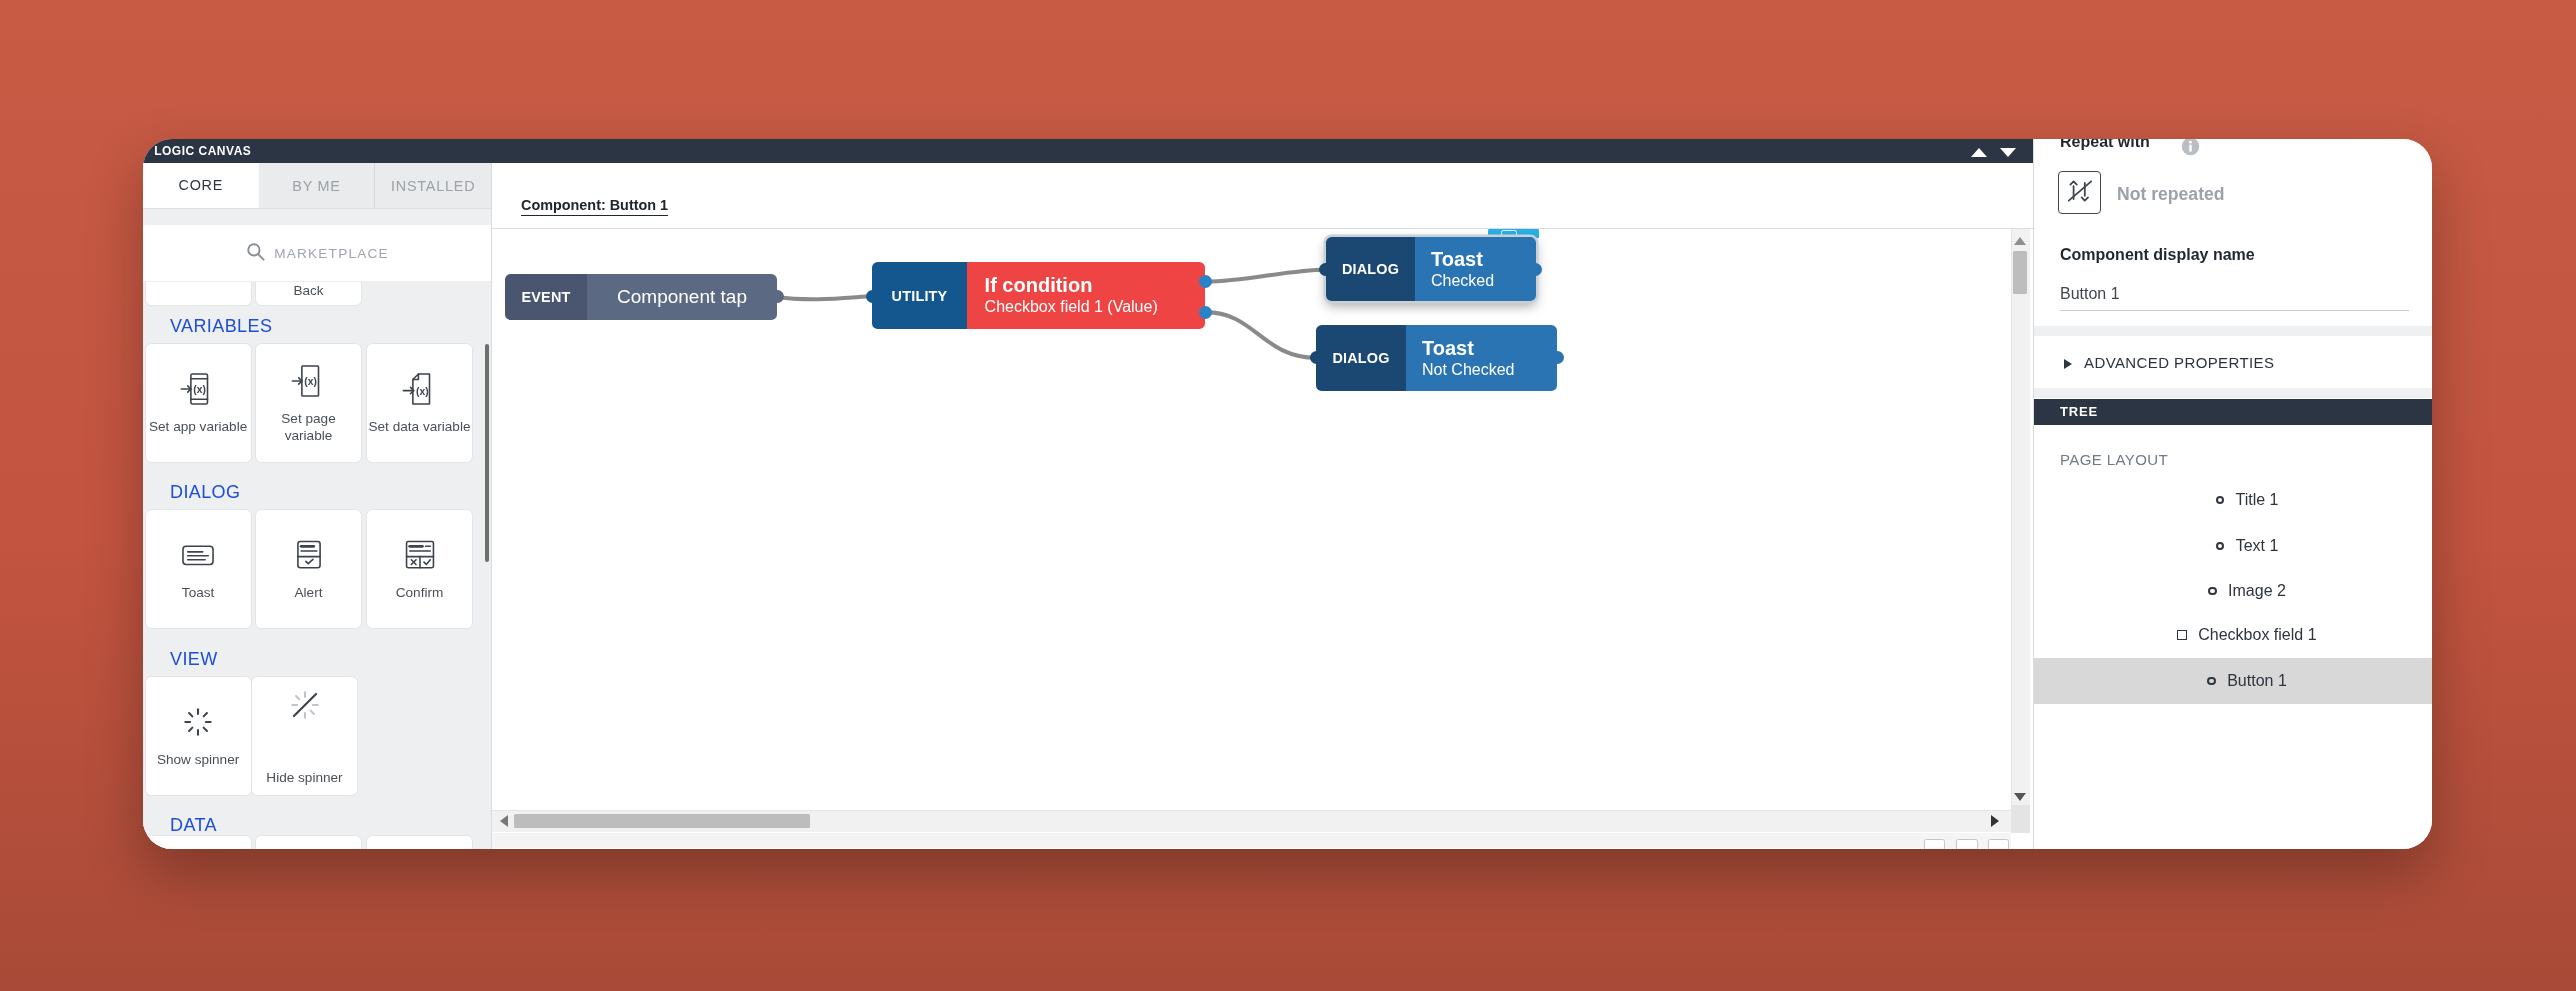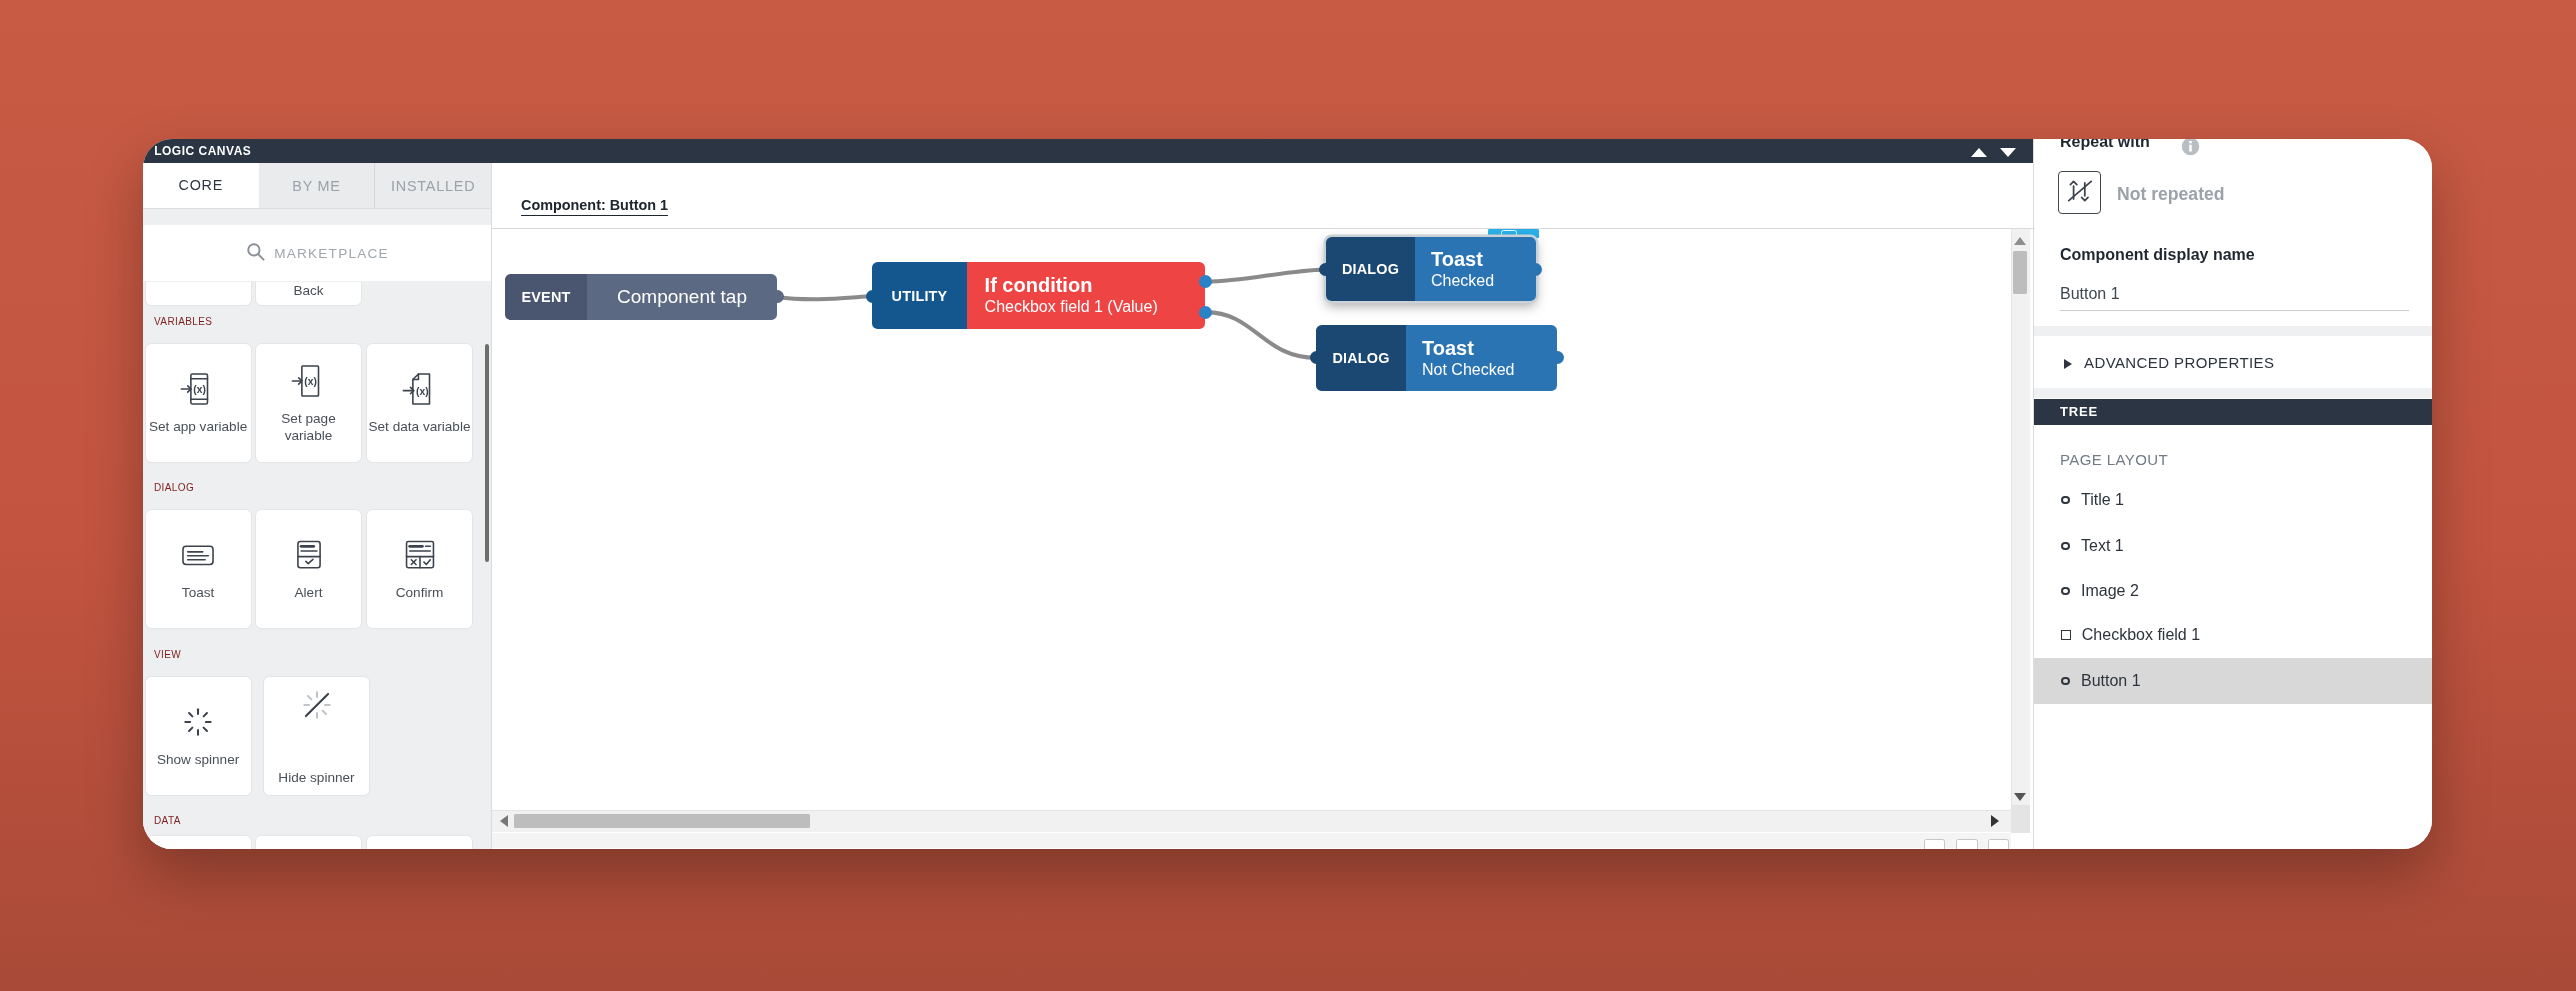--- a/index.html
+++ b/index.html
@@ -28,21 +28,21 @@
   
   .left-panel { left:0; top:24px; width:348px; height:686px; background:#edeff0; }
   .tabs { left:0; top:0; width:348px; height:46px; background:#e9ebec; display:flex; border-bottom:0.8px solid #dcdee0; }
   .tab { flex:1; display:flex; align-items:center; justify-content:center; font-size:14.4px; letter-spacing:0.8px; color:#9aa1a8; }
   .tab.active { background:#fff; color:#2e3640; border-bottom:0.8px solid #fff; }
   .tab + .tab { border-left:0.8px solid #d5d7d8; }
   .tab.active + .tab { border-left:none; }
   .search-row { left:0; top:62px; width:348px; height:56px; background:#fff; display:flex; align-items:center; justify-content:center; gap:8px; }
   .search-ph { font-size:13.6px; color:#a0a6ad; letter-spacing:1.2px; }
   .list { left:0; top:119px; width:348px; height:567px; background:#edeff0; overflow:hidden; }
-  .sec-label { left:11px; font-size:10px; color:#7f1d1d; letter-spacing:0.4px; }
+  .sec-label { left:27px; font-size:18px; color:#1d4ed8; letter-spacing:0.4px; }
   .card {
     width:107px; height:120px; background:#fff; border:0.8px solid #e2e4e5; border-radius:6.4px;
     display:flex; flex-direction:column; align-items:center; justify-content:center; gap:8px;
     position:absolute;
   }
   .card-label { font-size:13.6px; color:#4a5057; text-align:center; line-height:1.18; }
   .icon-svg { stroke:#3c434c; fill:none; stroke-width:2; stroke-linecap:round; stroke-linejoin:round; }
   .panel-scroll-thumb { left:342px; top:62px; width:4px; height:218px; background:#6e6e6e; border-radius:2.4px; }
 
   
@@ -83,21 +83,21 @@
                 display:flex; align-items:center; justify-content:center; }
   .rp-value-muted { font-size:17.6px; color:#9ba2a9;font-weight:bold; }
   .rp-input-value { left:26px; top:146px; font-size:16px; color:#3f464e; }
   .rp-underline { left:26px; top:171px; width:349px; height:0.8px; background:#caccce; }
   .rp-strip { left:0; width:399px; height:10.4px; background:#eef0f1; }
   .adv-chevron { border-top:5.6px solid transparent; border-bottom:5.6px solid transparent; border-left:8px solid #30363e; }
   .adv-label { font-size:15px; color:#2c333c; letter-spacing:0.4px; }
   .tree-bar { left:0; top:260px; width:399px; height:26.4px; background:#2b3543; }
   .tree-bar-label { left:26px; top:0; line-height:26.4px; color:#fff; font-size:13px; font-weight:bold; letter-spacing:0.8px; }
   .tree-group { left:26px; top:312px; font-size:15px; color:#717a85; letter-spacing:0.4px; }
-  .tree-row { left:0; width:399px; height:46px; display:flex; align-items:center; gap:11.2px; padding-left:27px; }
+  .tree-row { left:0; width:399px; height:46px; display:flex; align-items:center; gap:11.2px; padding-left:27px;justify-content:center; }
   .tree-row.selected { background:#d8d8d8; }
   .bullet-circle { width:8.8px; height:8.8px; border:2px solid #30363e; border-radius:50%; flex:none; }
   .bullet-square { width:9.6px; height:9.6px; border:1.6px solid #30363e; flex:none; }
   .tree-label { font-size:16px; color:#2e343c; }
 </style>
 </head>
 <body>
 
 <div class="window">
 
@@ -223,21 +223,21 @@
             <line x1="40" y1="24" x2="34" y2="24"></line>
               <line x1="35.3" y1="35.3" x2="31.1" y2="31.1"></line>
             <line x1="24" y1="40" x2="24" y2="34"></line>
               <line x1="12.7" y1="35.3" x2="16.9" y2="31.1"></line>
             <line x1="8" y1="24" x2="14" y2="24"></line>
               <line x1="12.7" y1="12.7" x2="16.9" y2="16.9"></line>
           </svg>
         </span>
         <span class="card-label">Show spinner</span>
       </div>
-      <div class="card" style="left:120px; top:394px;gap:43px;">
+      <div class="card" style="left:108px; top:394px;gap:43px;">
         <span>
           <svg width="38" height="38" viewBox="0 0 48 48" class="icon-svg" style="stroke:#c0c4c8; stroke-width:2.6;">
             <line x1="24" y1="8" x2="24" y2="14"></line>
               <line x1="35.3" y1="12.7" x2="31.1" y2="16.9"></line>
             <line x1="40" y1="24" x2="34" y2="24"></line>
               <line x1="35.3" y1="35.3" x2="31.1" y2="31.1"></line>
             <line x1="24" y1="40" x2="24" y2="34"></line>
               <line x1="12.7" y1="35.3" x2="16.9" y2="31.1"></line>
             <line x1="8" y1="24" x2="14" y2="24"></line>
               <line x1="12.7" y1="12.7" x2="16.9" y2="16.9"></line>

